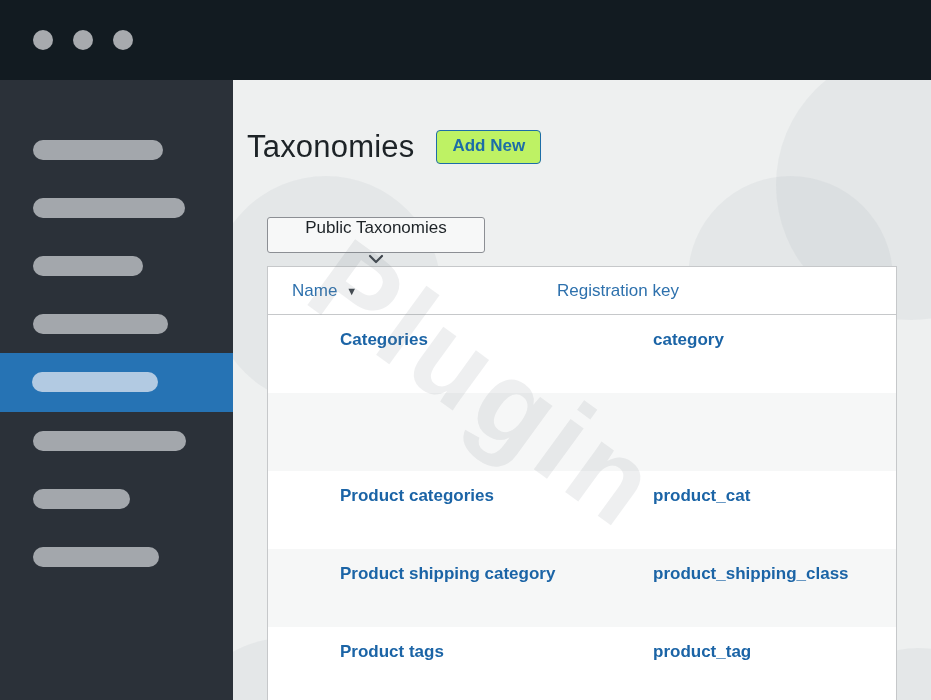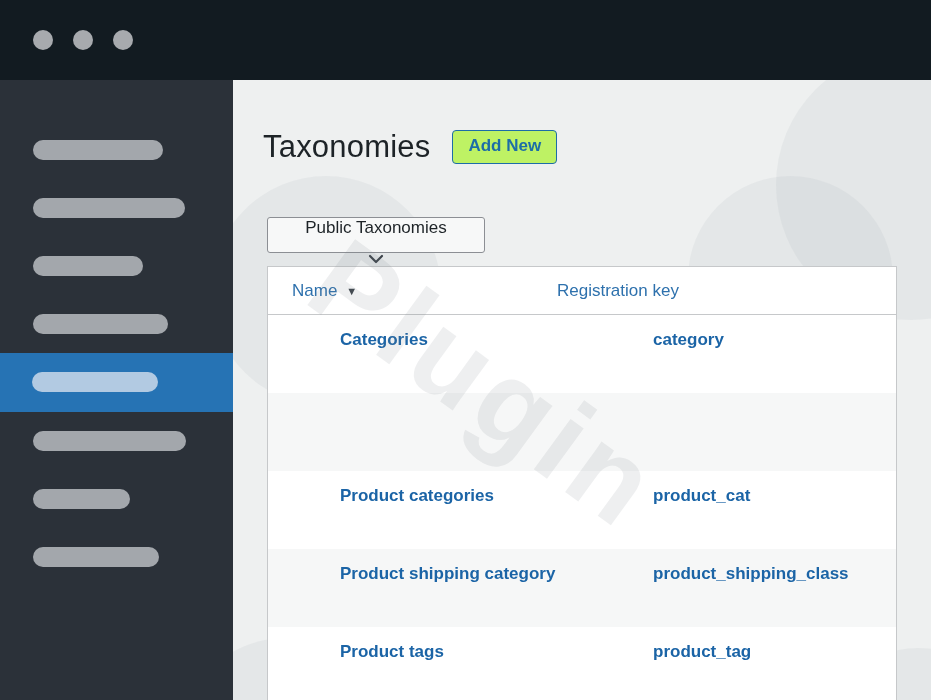--- a/index.html
+++ b/index.html
@@ -47,21 +47,21 @@
   .wm-b1{width:230px;height:230px;left:-22px;top:96px;}
   .wm-b2{width:205px;height:205px;left:455px;top:96px;}
   .wm-b3{width:270px;height:270px;right:-115px;top:-30px;}
   .wm-b4{width:215px;height:215px;left:-55px;top:558px;}
   .wm-b5{width:200px;height:200px;left:585px;top:568px;}
   .wm-text{position:absolute;left:132px;top:132px;transform:rotate(36deg);transform-origin:0 0;
     font-size:118px;font-weight:700;letter-spacing:6px;color:rgba(120,130,142,0.13);
     z-index:2;pointer-events:none;white-space:nowrap;}
 
   
-  .page-header{position:absolute;left:30px;top:49px;display:flex;align-items:center;gap:22px;z-index:1;}
+  .page-header{position:absolute;left:14px;top:49px;display:flex;align-items:center;gap:22px;z-index:1;}
   .page-title{font-size:31px;font-weight:400;color:var(--heading);letter-spacing:0.2px;}
   .add-new-btn{font-family:inherit;font-size:17px;font-weight:700;color:var(--btn-blue);
     background:#bef264;border:1.5px solid var(--btn-blue);border-radius:4px;
     padding:5px 15px 6px;cursor:pointer;line-height:1.2;}
 
   
   .filter-select{position:absolute;left:34px;top:137px;height:36px;min-width:218px;z-index:1;
     display:flex;align-items:center;justify-content:space-between;gap:16px;
     padding:0 15px;background:#f7f8f8;border:1.5px solid #8c8f94;border-radius:3px;cursor:pointer;flex-direction:column;}
   .filter-select .label{font-size:17px;color:#1d2327;}

